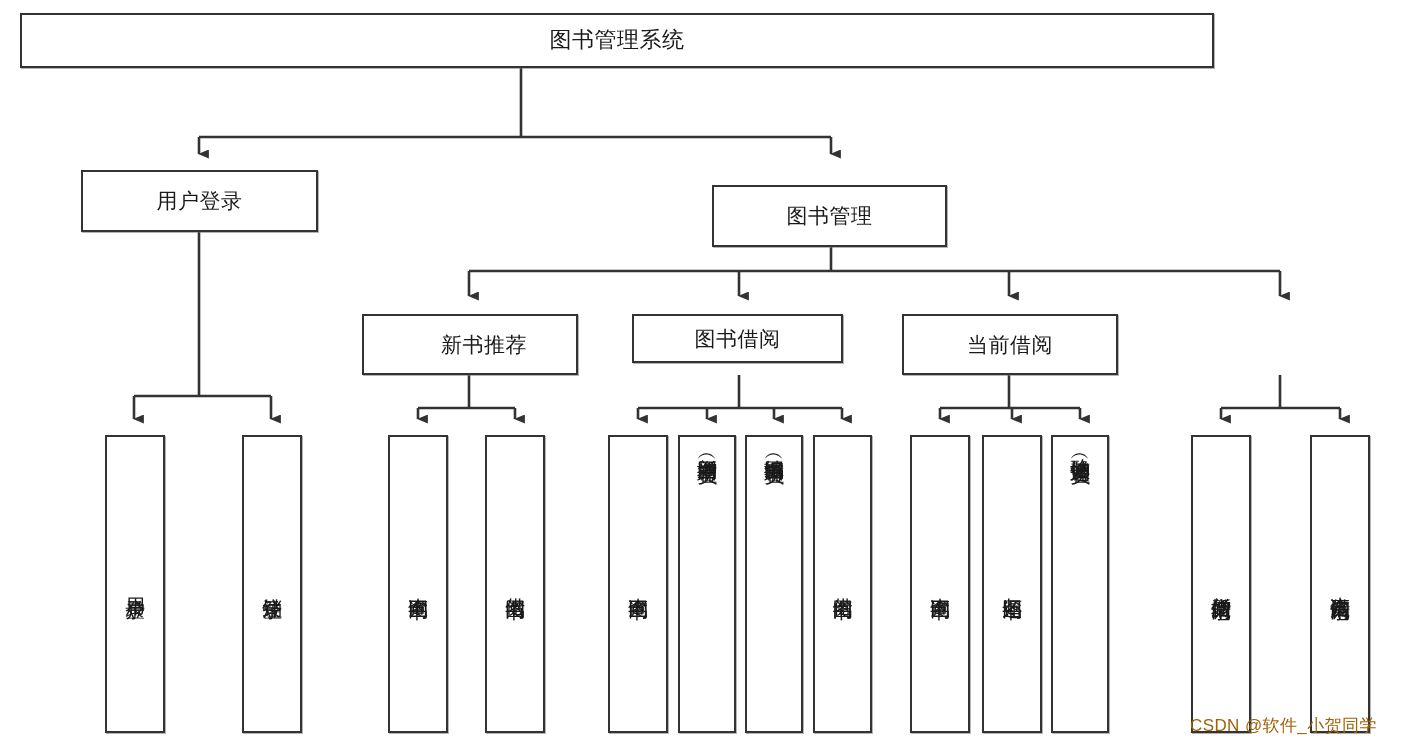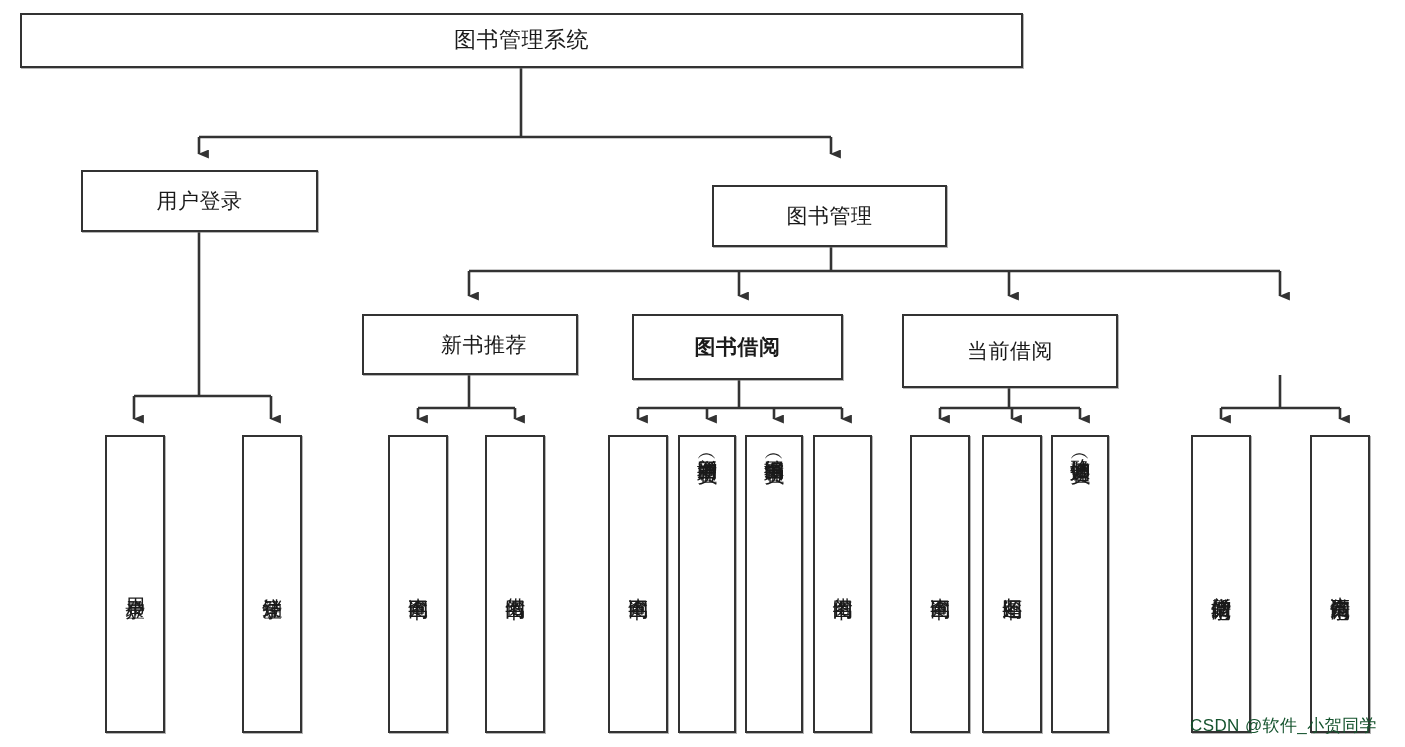--- a/index.html
+++ b/index.html
@@ -65,21 +65,21 @@
     letter-spacing: 1px;
     white-space: nowrap;
   }
   .node.vertical.centered {
     align-items: center;
     padding-top: 0;
   }
   .watermark {
     position: absolute;
     font-size: 17px;
-    color: #14532d;
+    color: #a16207;
     white-space: nowrap;
     z-index: 3;
     letter-spacing: 0.4px;
   }
 </style>
 </head>
 <body>
 
 <div id="diagram-root">
 
@@ -126,38 +126,38 @@
       <path d="M 1012 408 L 1012 419" marker-end="url(#arrow)"></path>
       <path d="M 1080 408 L 1080 419" marker-end="url(#arrow)"></path>
 
       <path d="M 1280 375 L 1280 408"></path>
       <path d="M 1221 408 L 1340 408"></path>
       <path d="M 1221 408 L 1221 419" marker-end="url(#arrow)"></path>
       <path d="M 1340 408 L 1340 419" marker-end="url(#arrow)"></path>
     </g>
   </svg>
 
-  <div class="node root horizontal" style="left:20px; top:13px; width:1003px; height:55px;">
+  <div class="node root horizontal" style="left:20px; top:13px; width:1194px; height:55px;">
     <span class="label">图书管理系统</span>
   </div>
 
   <div class="node horizontal" style="left:81px; top:170px; width:237px; height:62px;">
     <span class="label">用户登录</span>
   </div>
   <div class="node horizontal" style="left:712px; top:170px; width:235px; height:62px;margin-top:15px;">
     <span class="label">图书管理</span>
   </div>
 
   <div class="node horizontal" style="left:362px; top:314px; width:216px; height:61px;padding-left:28px;">
     <span class="label">新书推荐</span>
   </div>
-  <div class="node horizontal" style="left:632px; top:314px; width:211px; height:66px;font-weight:bold;">
+  <div class="node horizontal" style="left:632px; top:314px; width:211px; height:49px;">
     <span class="label">图书借阅</span>
   </div>
-  <div class="node horizontal" style="left:902px; top:314px; width:216px; height:74px;">
+  <div class="node horizontal" style="left:902px; top:314px; width:216px; height:61px;">
     <span class="label">当前借阅</span>
   </div>
 
   <div class="node vertical centered" style="left:105px; top:435px; width:60px; height:298px;">
     <span class="label">用户登录</span>
   </div>
   <div class="node vertical centered" style="left:242px; top:435px; width:60px; height:298px;">
     <span class="label">注销登录</span>
   </div>
 

